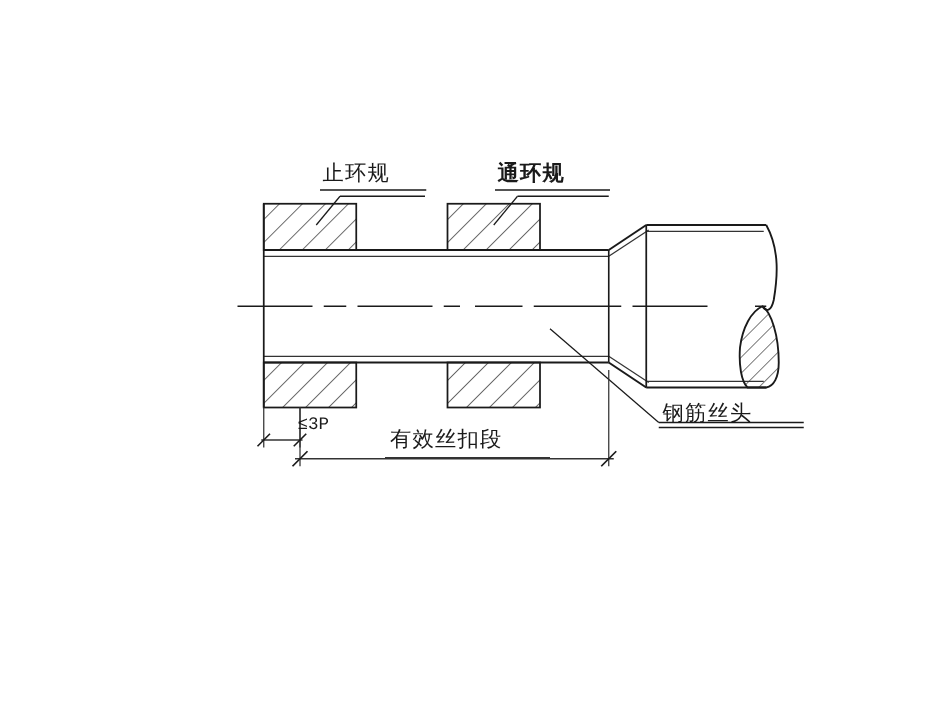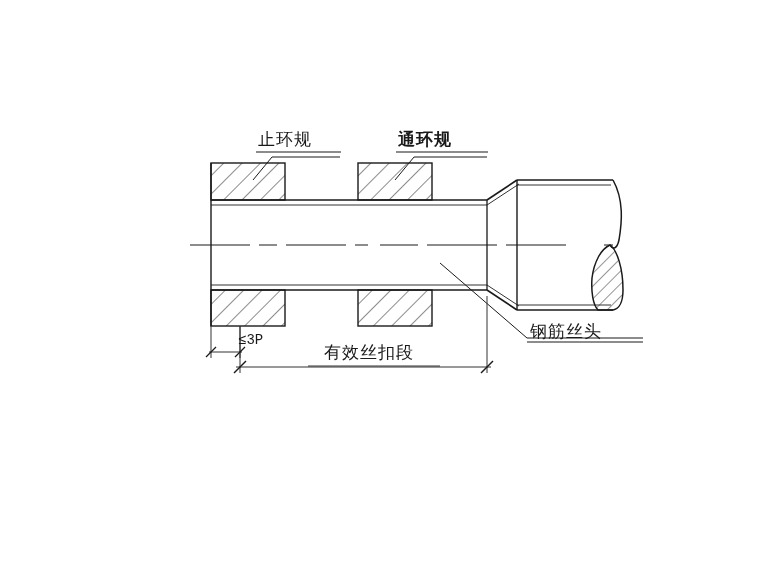--- a/index.html
+++ b/index.html
@@ -23,21 +23,21 @@
   .lbl-small{
     position:absolute;
     font-family:"DejaVu Sans","Liberation Sans",sans-serif;
     font-size:13px;
     color:#1a1a1a;
     white-space:nowrap;
     line-height:1;
   }
   #lbl-stop-gauge{left:258px;top:131px;}
   #lbl-go-gauge{left:398px;top:131px;font-weight:bold;}
-  #lbl-effective{left:324px;top:344px;text-align:center;}
+  #lbl-effective{left:312px;top:344px;text-align:center;}
   #lbl-rebar-head{left:530px;top:323px;}
   #lbl-max3p{left:238px;top:333px;font-size:14px;letter-spacing:0;font-family:Liberation Mono, monospace;}
 </style>
 </head>
 <body>
 
 <div id="stage">
 
   <svg id="drawing" width="760" height="572" viewBox="0 0 760 572">
 

